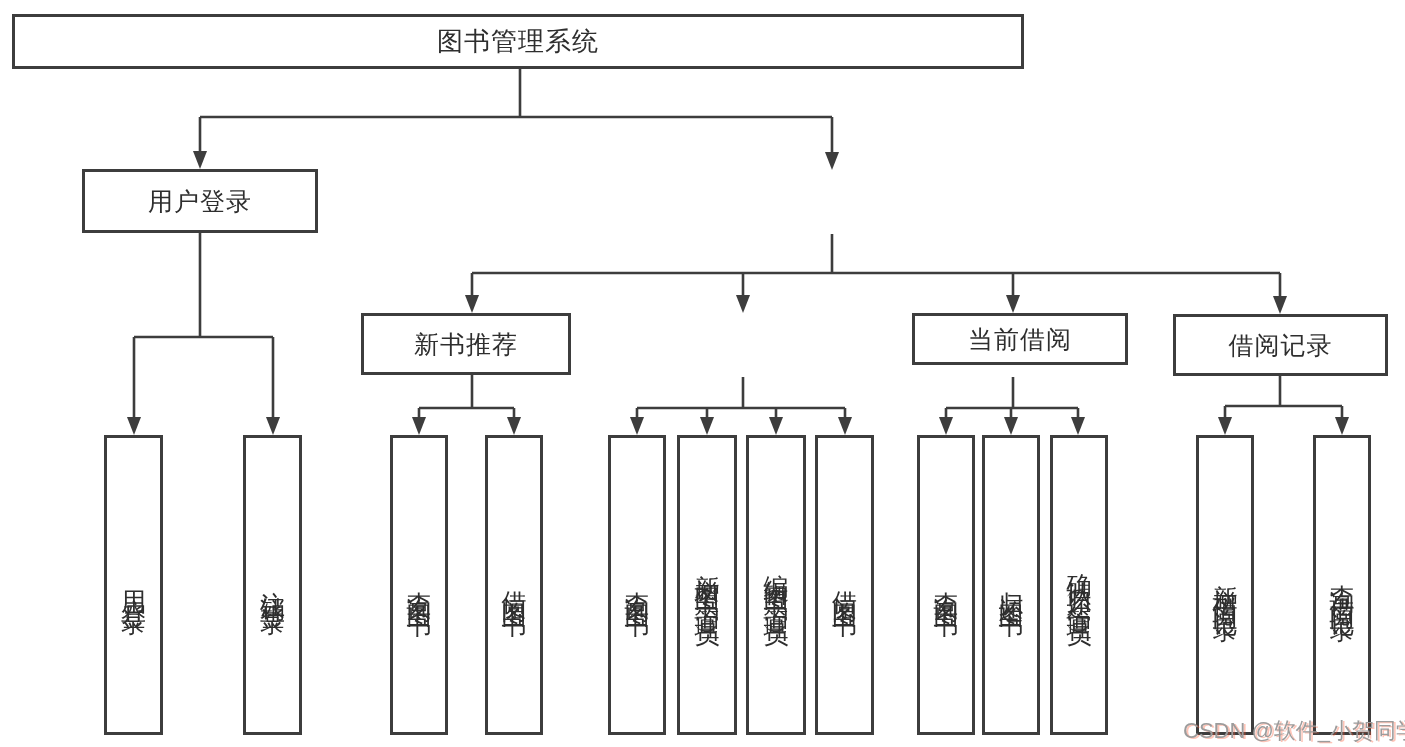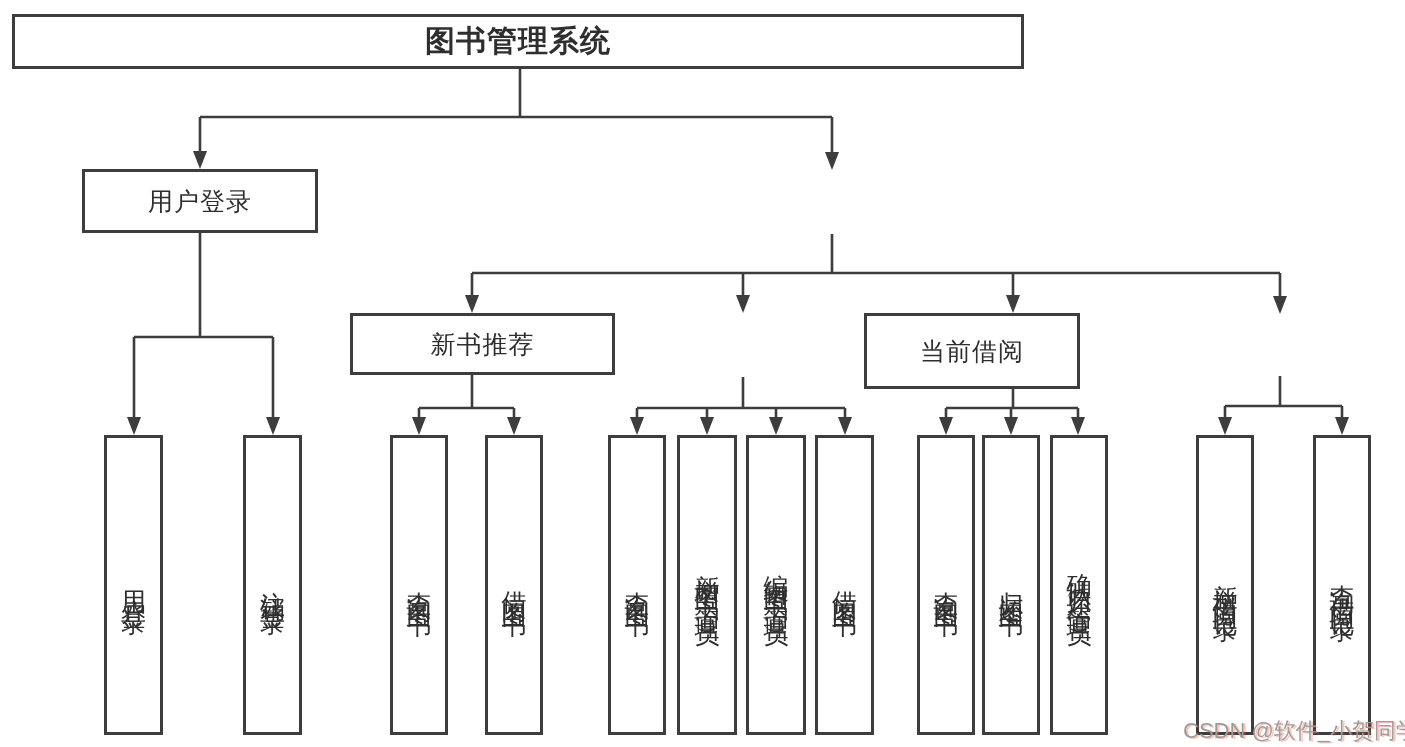--- a/index.html
+++ b/index.html
@@ -6,21 +6,21 @@
   .stage{
     position:relative;width:1405px;height:747px;background:#ffffff;overflow:hidden;
     font-family:"Liberation Sans","DejaVu Sans",sans-serif;color:#2e2e2e;
   }
   .wires{position:absolute;left:0;top:0;width:1405px;height:747px;}
   .box{
     position:absolute;box-sizing:border-box;background:#ffffff;
     border:3px solid #3d3d3d;display:flex;align-items:center;justify-content:center;
   }
   .hbox .lbl{font-size:25px;letter-spacing:1px;white-space:nowrap;}
-  .root .lbl{font-size:30px;font-weight:bold;}
+  .root .lbl{font-size:26px;}
   .vbox .lbl{
     writing-mode:vertical-rl;text-orientation:mixed;
     font-size:25px;letter-spacing:7px;line-height:1;
   }
   .watermark{
     position:absolute;left:1183px;top:716px;z-index:3;
     font-size:22px;white-space:nowrap;color:#9c9c9c;
     text-shadow:2px 1px 0 rgba(252,85,49,0.35);
   }
 </style>
@@ -63,25 +63,28 @@
   </svg>
 
   <div class="box hbox root" style="left:12px;top:14px;width:1012px;height:55px">
     <span class="lbl">图书管理系统</span>
   </div>
 
   <div class="box hbox" style="left:82px;top:169px;width:236px;height:64px">
     <span class="lbl">用户登录</span>
   </div>
 
-  <div class="box hbox" style="left:350px;top:313px;width:265px;height:62px">
+  <div class="box hbox" style="left:361px;top:313px;width:210px;height:62px">
     <span class="lbl">新书推荐</span>
   </div>
-  <div class="box hbox" style="left:864px;top:313px;width:216px;height:76px">
+  <div class="box hbox" style="left:912px;top:313px;width:216px;height:52px">
     <span class="lbl">当前借阅</span>
+  </div>
+  <div class="box hbox" style="left:1173px;top:314px;width:215px;height:62px">
+    <span class="lbl">借阅记录</span>
   </div>
 
   <div class="box vbox" style="left:104px;top:435px;width:59px;height:300px">
     <span class="lbl">用户登录</span>
   </div>
   <div class="box vbox" style="left:243px;top:435px;width:59px;height:300px">
     <span class="lbl">注销登录</span>
   </div>
 
   <div class="box vbox" style="left:390px;top:435px;width:58px;height:300px">

